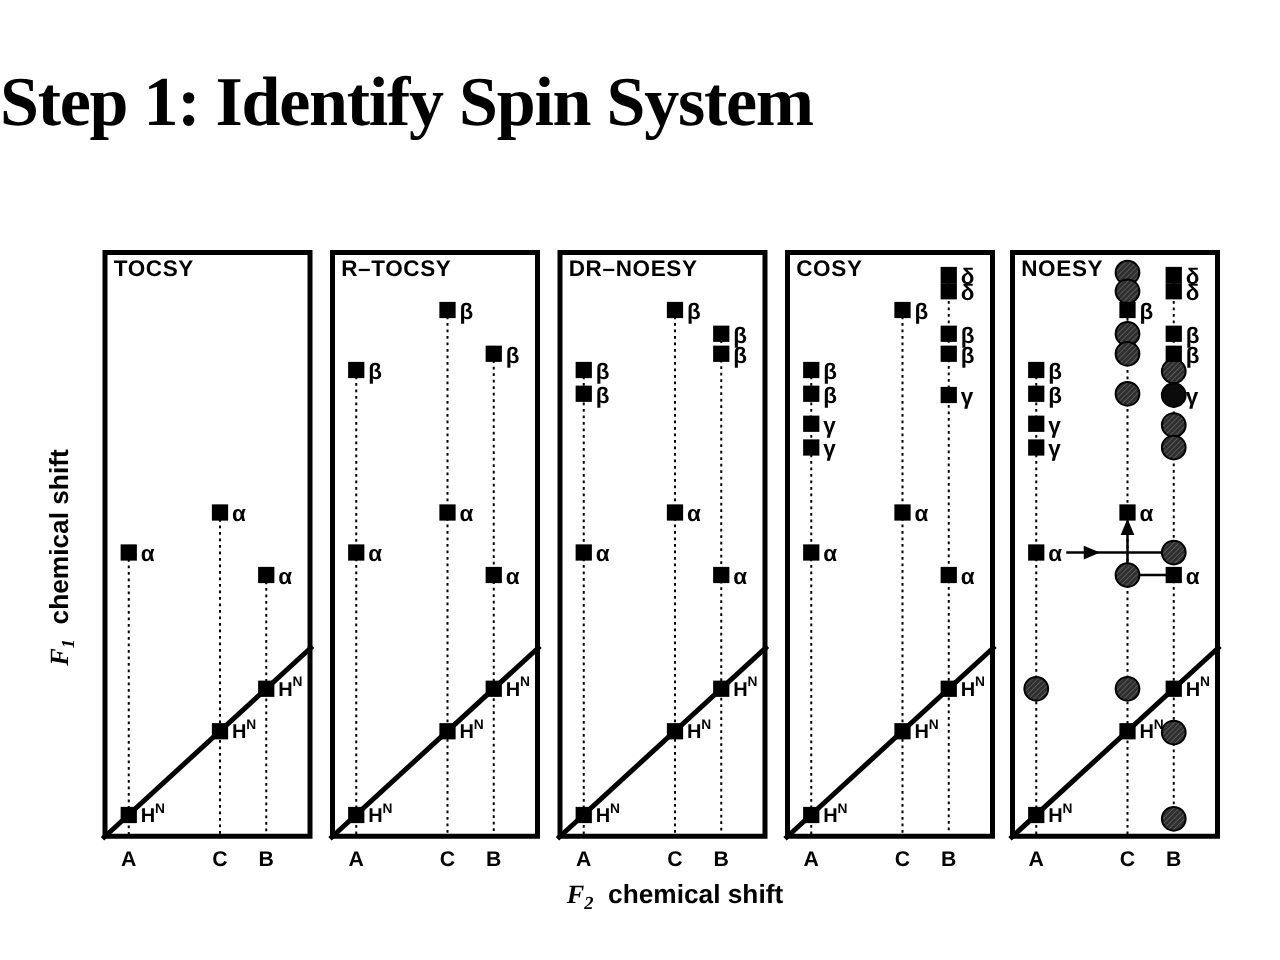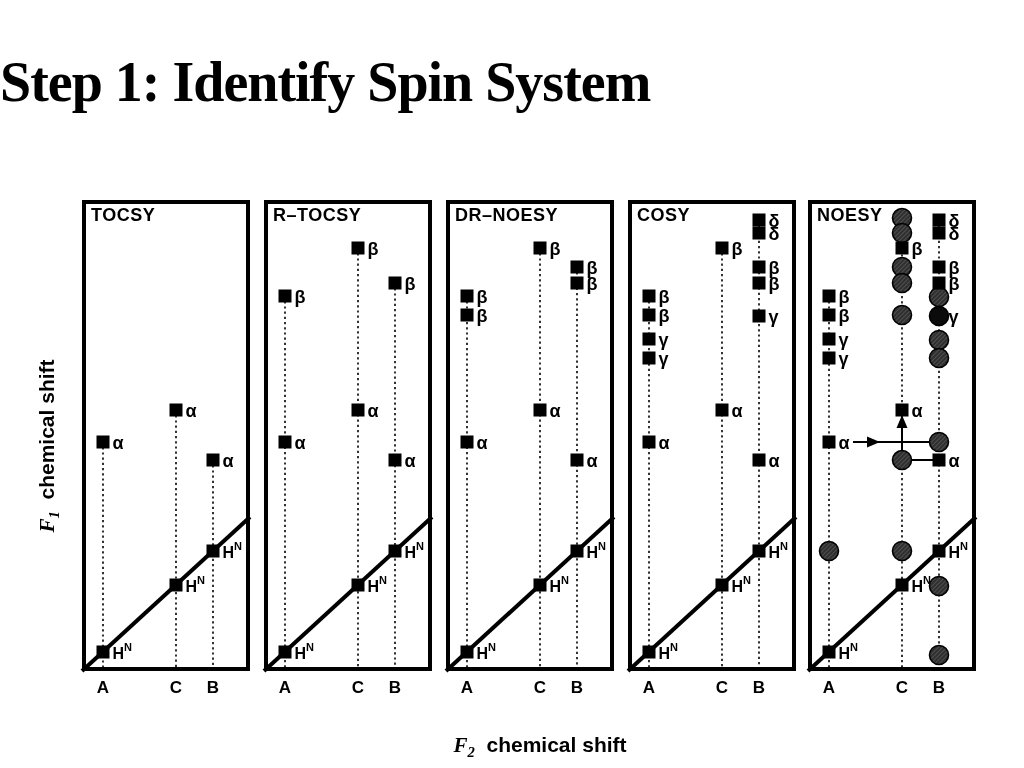--- a/index.html
+++ b/index.html
@@ -4,21 +4,21 @@
 <style>
   html,body{margin:0;padding:0;background:#ffffff;}
   body{width:1024px;height:768px;position:relative;overflow:hidden;
        font-family:"Liberation Sans",sans-serif;color:#000;}
   .slide-title{position:absolute;top:50px;left:0;width:1024px;text-align:left;
        font-family:"Liberation Serif",serif;font-weight:bold;font-size:56px;
        letter-spacing:-1px;white-space:nowrap;}
   .y-axis-label{position:absolute;left:-102px;top:433px;width:300px;height:26px;
        text-align:center;font-size:21px;font-weight:bold;white-space:nowrap;
        transform:rotate(-90deg);}
-  .x-axis-label{position:absolute;left:340px;top:733px;width:400px;text-align:center;
+  .x-axis-label{position:absolute;left:340px;top:703px;width:400px;text-align:center;
        font-size:21px;font-weight:bold;white-space:nowrap;}
   .axis-f{font-family:"Liberation Serif",serif;font-style:italic;font-weight:bold;}
   .axis-f sub{font-size:70%;font-style:italic;}
   .panel{position:absolute;top:200px;width:168px;height:471px;}
   .panel svg{position:absolute;left:0;top:0;overflow:visible;}
   .panel-title{position:absolute;top:5px;left:9px;font-size:18px;font-weight:bold;
        letter-spacing:.5px;white-space:nowrap;}
   .tick{position:absolute;top:478px;width:26px;margin-left:-13px;text-align:center;
        font-size:17px;font-weight:bold;}
 </style>

